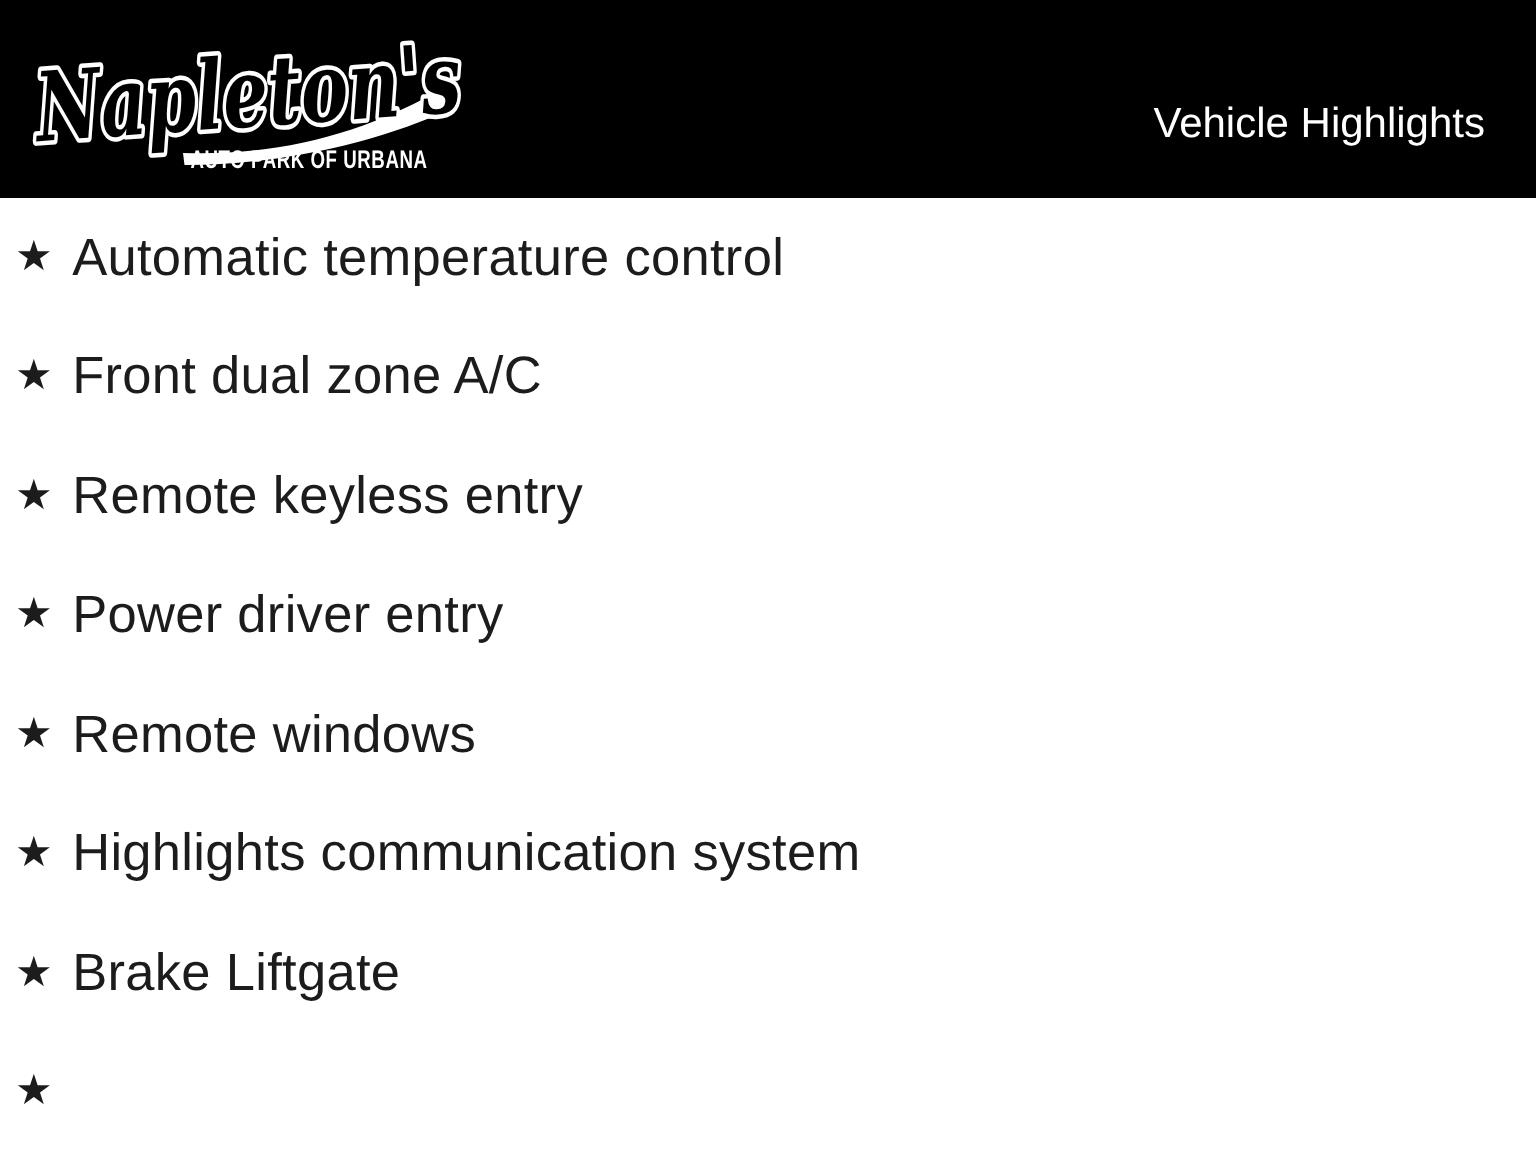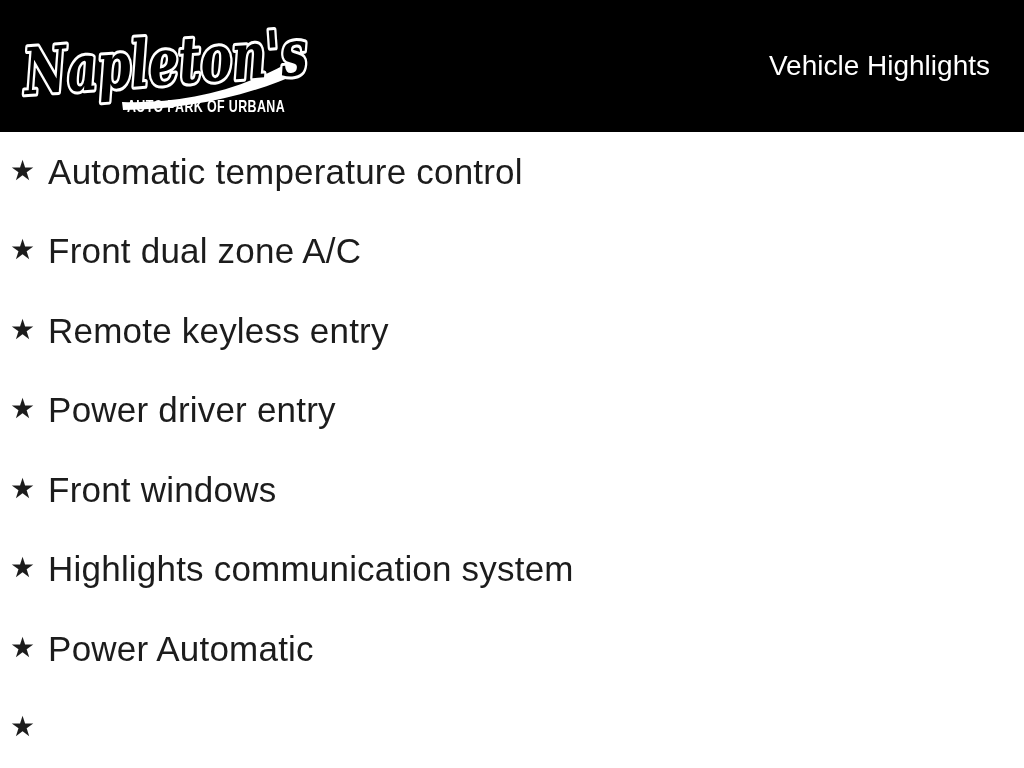--- a/index.html
+++ b/index.html
@@ -48,21 +48,21 @@
     paint-order: stroke;
   }
   .logo-tagline {
     font-family: "Liberation Sans", sans-serif;
     font-weight: bold;
     fill: #ffffff;
     letter-spacing: 0.5px;
   }
   .header-title-wrap {
     position: absolute;
-    top: 0;
+    top: 16px;
     right: 34px;
     height: 132px;
     display: flex;
     align-items: center;
   }
   .header-title {
     color: #ffffff;
     font-size: 28px;
     line-height: 1;
     white-space: nowrap;
@@ -140,31 +140,31 @@
       <span class="label">Remote keyless entry</span>
     </div>
 
     <div class="item">
       <span class="star">★</span>
       <span class="label">Power driver entry</span>
     </div>
 
     <div class="item">
       <span class="star">★</span>
-      <span class="label">Front windows</span>
+      <span class="label">Remote windows</span>
     </div>
 
     <div class="item">
       <span class="star">★</span>
       <span class="label">Highlights communication system</span>
     </div>
 
     <div class="item">
       <span class="star">★</span>
-      <span class="label">Power Automatic</span>
+      <span class="label">Brake Liftgate</span>
     </div>
 
     <div class="item">
       <span class="star">★</span>
     </div>
 
   </main>
 </div>
 
 </body></html>

